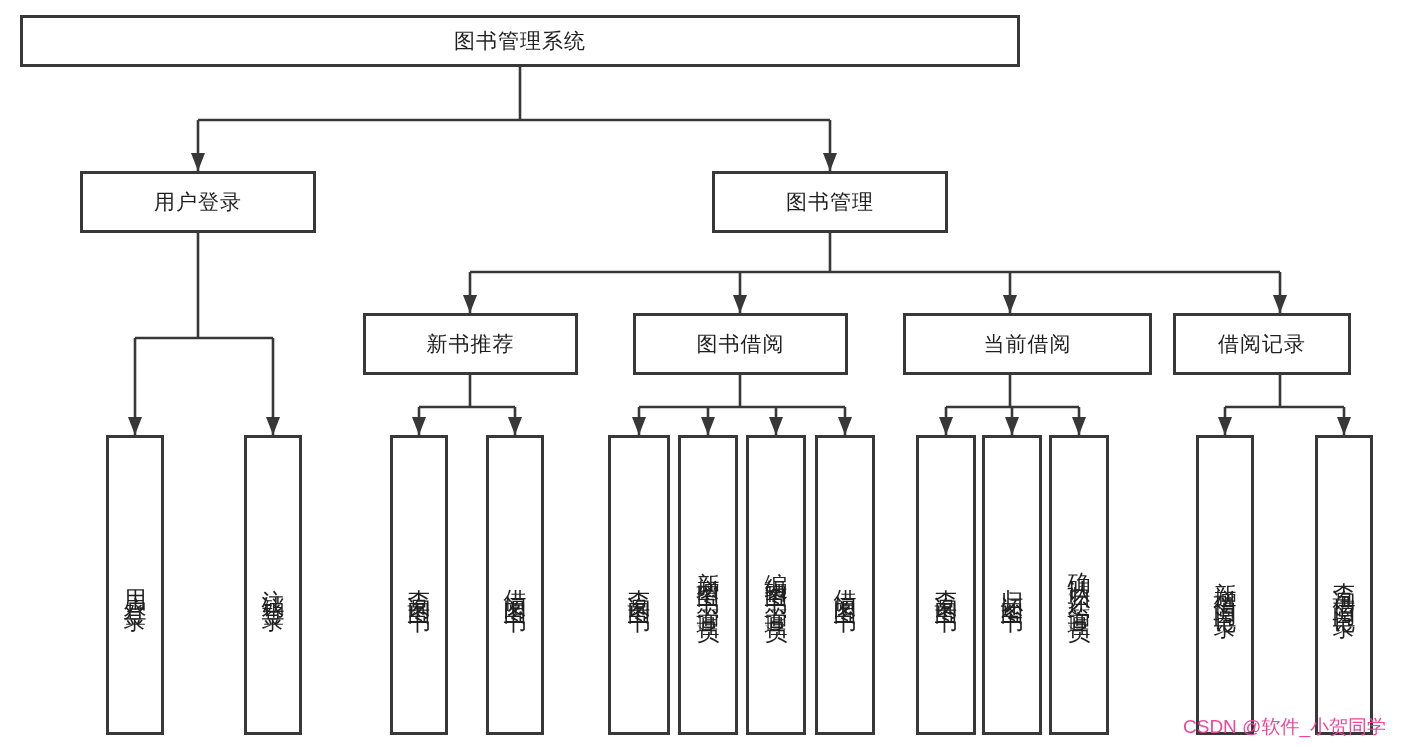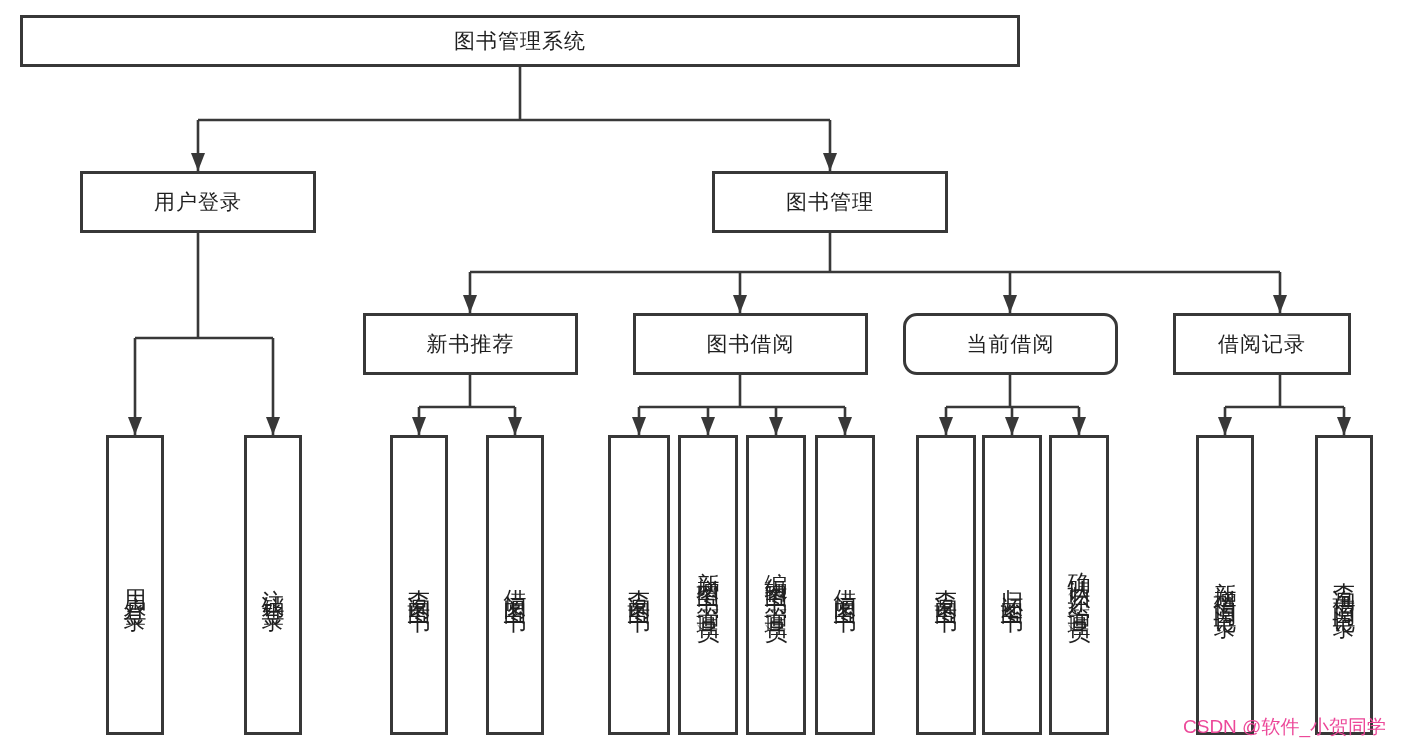--- a/index.html
+++ b/index.html
@@ -92,22 +92,22 @@
       <polygon points="1337,417 1351,417 1344,435"></polygon>
     </g>
   </svg>
 
   <div class="box h" style="left:20px; top:15px; width:1000px; height:52px;">图书管理系统</div>
 
   <div class="box h" style="left:80px; top:171px; width:236px; height:62px;">用户登录</div>
   <div class="box h" style="left:363px; top:313px; width:215px; height:62px;">新书推荐</div>
 
   <div class="box h" style="left:712px; top:171px; width:236px; height:62px;">图书管理</div>
-  <div class="box h" style="left:633px; top:313px; width:235px; height:62px;">图书借阅</div>
-  <div class="box h" style="left:903px; top:313px; width:215px; height:62px;border-radius:14px;">当前借阅</div>
+  <div class="box h" style="left:633px; top:313px; width:215px; height:62px;">图书借阅</div>
+  <div class="box h" style="left:903px; top:313px; width:249px; height:62px;">当前借阅</div>
   <div class="box h" style="left:1173px; top:313px; width:178px; height:62px;">借阅记录</div>
 
   <div class="box v" style="left:106px; top:435px; width:58px; height:300px;">
     <span class="vt">用户登录</span>
   </div>
   <div class="box v" style="left:244px; top:435px; width:58px; height:300px;">
     <span class="vt">注销登录</span>
   </div>
 
   <div class="box v" style="left:390px; top:435px; width:58px; height:300px;">

